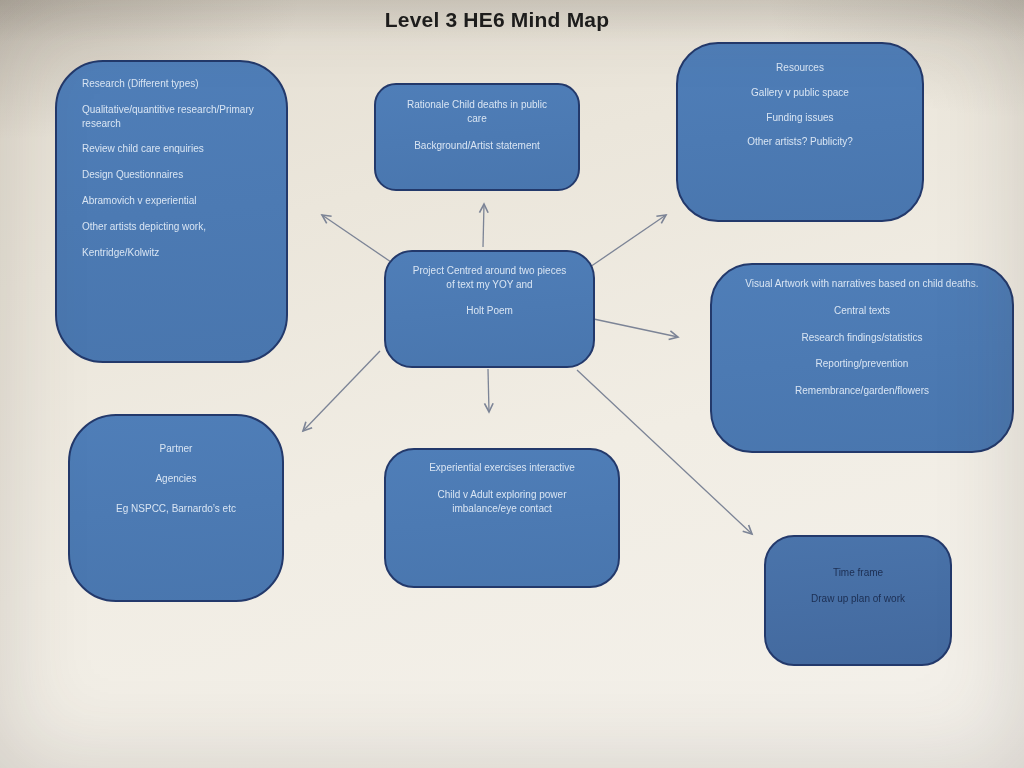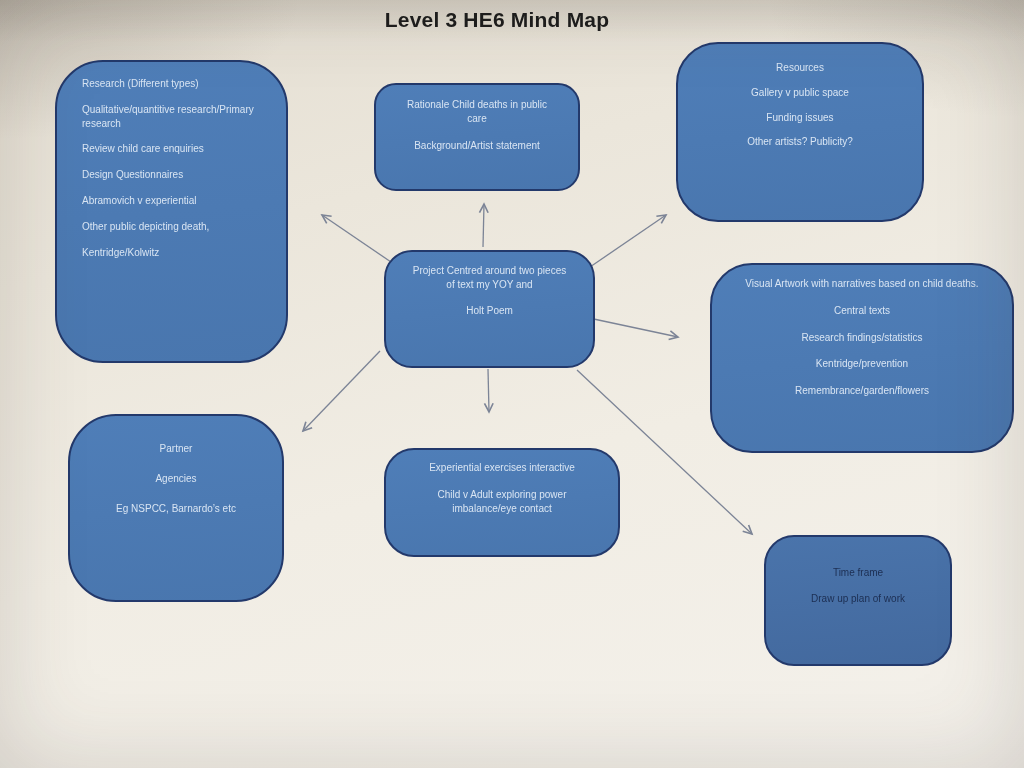--- a/index.html
+++ b/index.html
@@ -46,21 +46,21 @@
   .n-center p{margin-bottom:12px;}
 
   .n-visual{left:710px;top:263px;width:304px;height:190px;border-radius:42px;
     padding:12px 12px 0 12px;}
   .n-visual p{margin-bottom:13px;}
 
   .n-partner{left:68px;top:414px;width:216px;height:188px;border-radius:48px;
     padding:26px 22px 0 22px;}
   .n-partner p{margin-bottom:16px;}
 
-  .n-experiential{left:384px;top:448px;width:236px;height:109px;border-radius:30px;
+  .n-experiential{left:384px;top:448px;width:236px;height:140px;border-radius:30px;
     padding:11px 30px 0 30px;}
   .n-experiential p{margin-bottom:13px;}
 
   .n-timeframe{left:764px;top:535px;width:188px;height:131px;border-radius:30px;
     padding:29px 18px 0 18px;color:#1c2e52;
     background:linear-gradient(175deg,#4a74ab 0%,#43699e 100%);}
   .n-timeframe p{margin-bottom:12px;}
 
   svg.arrows{position:absolute;left:0;top:0;pointer-events:none;}
   .vignette{position:absolute;inset:0;pointer-events:none;
@@ -89,21 +89,21 @@
       <line x1="577" y1="370" x2="752" y2="534" marker-end="url(#ah)"></line>
     </g>
   </svg>
 
   <div class="node n-research">
     <p>Research (Different types)</p>
     <p>Qualitative/quantitive research/Primary research</p>
     <p>Review child care  enquiries</p>
     <p>Design Questionnaires</p>
     <p>Abramovich v experiential</p>
-    <p>Other public depicting death,</p>
+    <p>Other artists depicting work,</p>
     <p>Kentridge/Kolwitz</p>
   </div>
 
   <div class="node n-rationale">
     <p>Rationale Child deaths in public care</p>
     <p>Background/Artist statement</p>
   </div>
 
   <div class="node n-resources">
     <p>Resources</p>
@@ -114,21 +114,21 @@
 
   <div class="node n-center">
     <p>Project Centred around two pieces of text my YOY and</p>
     <p>Holt Poem</p>
   </div>
 
   <div class="node n-visual">
     <p>Visual Artwork with narratives based on child deaths.</p>
     <p>Central texts</p>
     <p>Research findings/statistics</p>
-    <p>Kentridge/prevention</p>
+    <p>Reporting/prevention</p>
     <p>Remembrance/garden/flowers</p>
   </div>
 
   <div class="node n-partner">
     <p>Partner</p>
     <p>Agencies</p>
     <p>Eg NSPCC, Barnardo’s etc</p>
   </div>
 
   <div class="node n-experiential">

